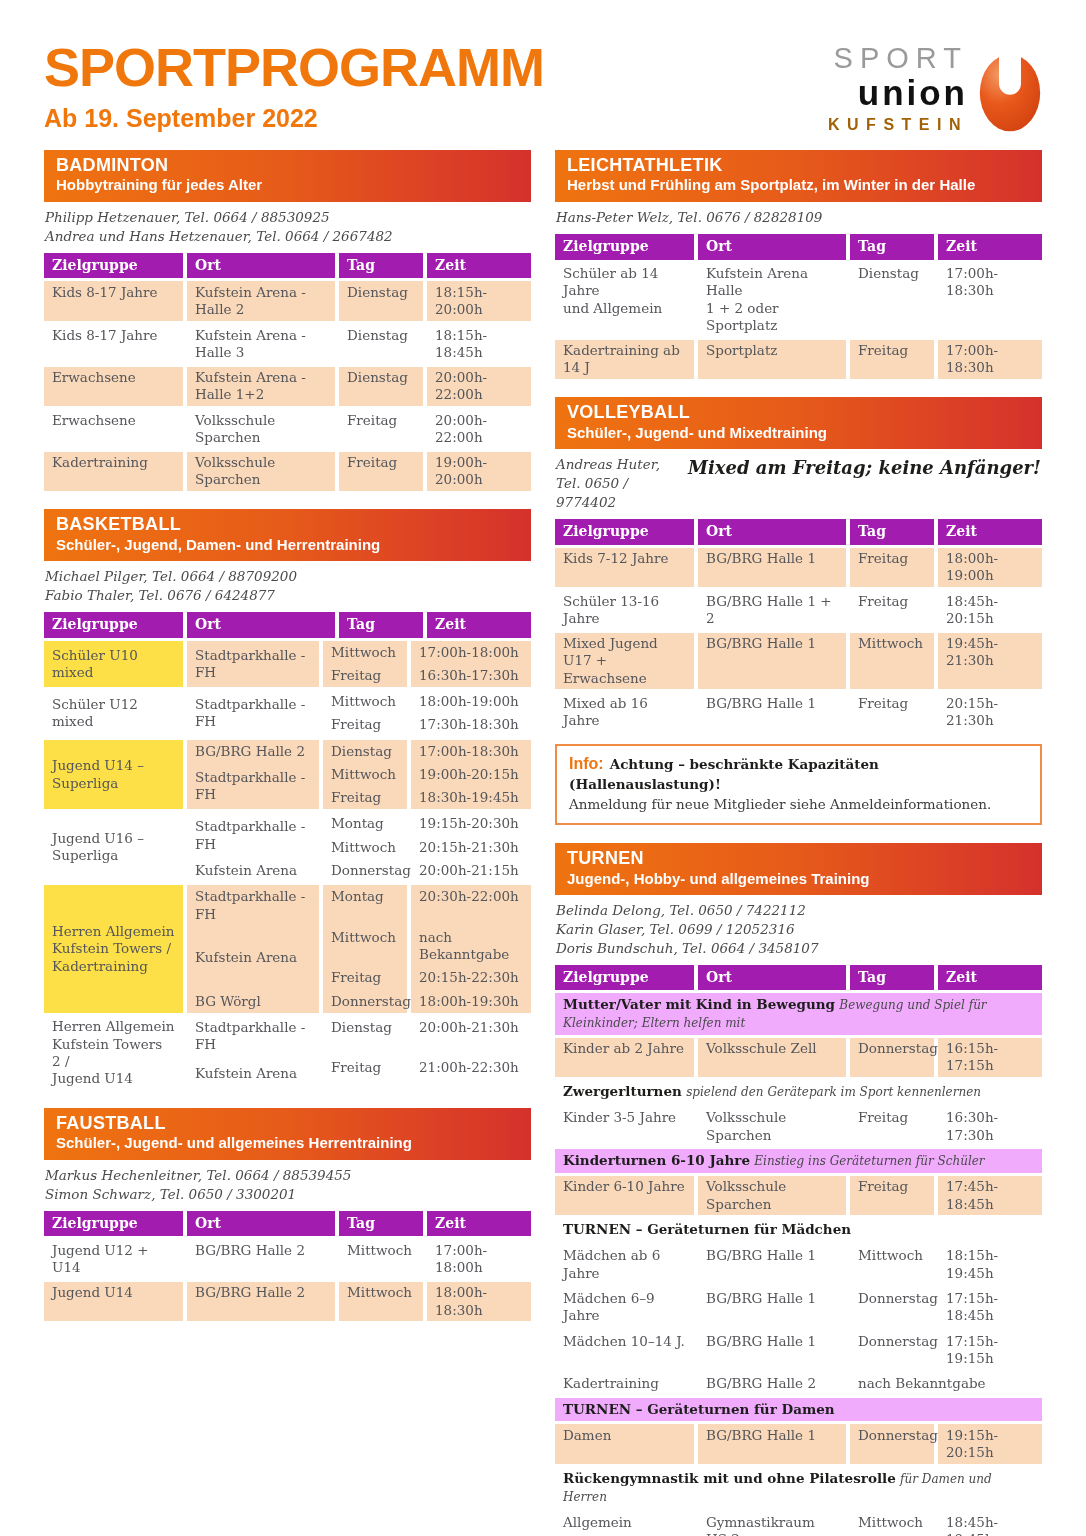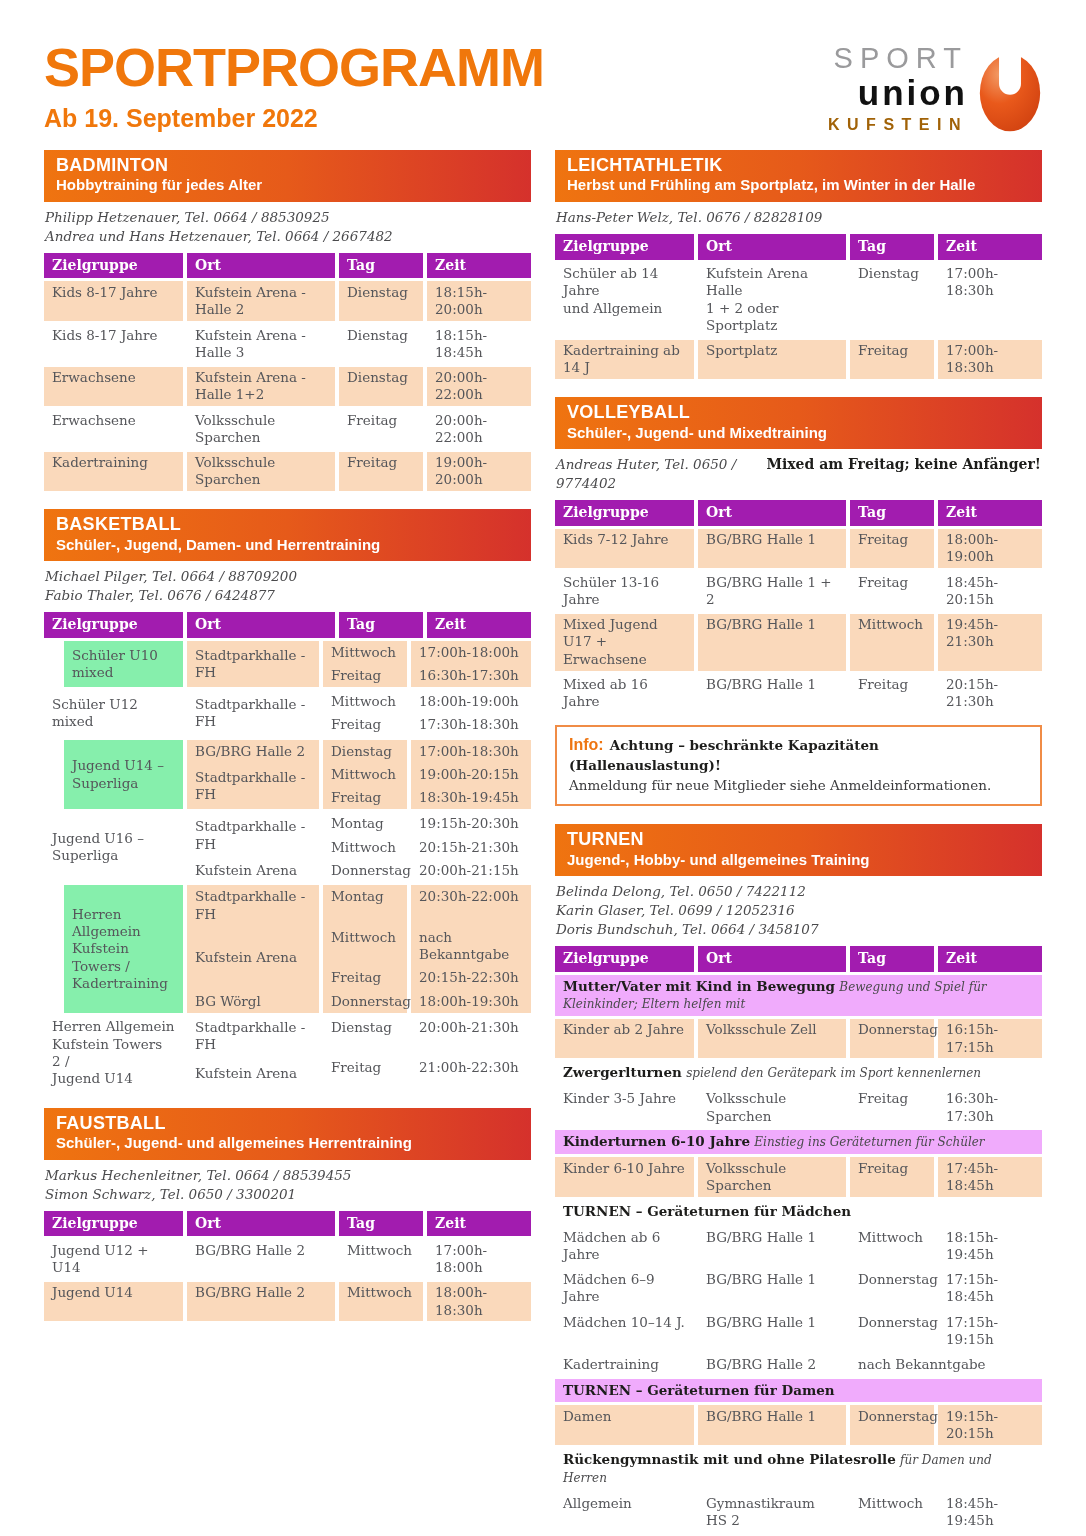--- a/index.html
+++ b/index.html
@@ -35,38 +35,38 @@
   .sport { margin-bottom:18px; }
   .sport-bar {
     background:linear-gradient(90deg,#EF7410 0%,#E65A1A 50%,#D5312C 100%);
     color:#fff; padding:6px 12px 7px 12px;
   }
   .sport-bar h2 { font-family:"Liberation Sans", sans-serif; font-size:18px; line-height:1.08; letter-spacing:.3px; font-weight:700; }
   .sport-sub { font-family:"Liberation Sans", sans-serif; font-size:15px; font-weight:700; line-height:1.25; margin-top:1px; }
 
   .contact-row { display:flex; justify-content:space-between; align-items:flex-start; margin:6px 1px 7px 1px; }
   .contact-line { font-style:italic; font-size:13.5px; line-height:1.4; color:#4A4A4C; }
-  .note { font-weight:bold; font-size:14px; line-height:1.4; color:#1D1D1B; white-space:nowrap; }
+  .note { font-style:italic; font-weight:bold; font-size:18px; line-height:1.4; color:#1D1D1B; white-space:nowrap; }
 
   
   .stable { width:100%; font-size:13.5px; }
   .row { margin-bottom:3px; }
   .row.thead { display:grid; grid-template-columns:139px 148px 84px 1fr; column-gap:4px; }
   .hcell {
     background:#a21caf; color:#fff; font-weight:700; font-size:14px;
     padding:4px 8px; line-height:1.25;
   }
   .row.simple { display:grid; grid-template-columns:139px 148px 84px 1fr; column-gap:4px; }
   .cell { padding:2.5px 8px; line-height:1.28; white-space:pre-line; }
   .cell.span2 { grid-column:3 / 5; }
   .row.simple.shaded .cell { background:#FAD9BB; }
 
   .row.group { display:grid; grid-template-columns:139px 1fr; column-gap:4px; }
   .g-zg { padding:2.5px 8px; line-height:1.28; white-space:pre-line; display:flex; align-items:center; }
-  .row.group.shaded .g-zg { background:#86efac;margin-left:20px; }
+  .row.group.shaded .g-zg { background:#fde047; }
   .g-entries { display:flex; flex-direction:column; }
   .entry { display:flex; column-gap:4px; flex:1; }
   .entry-ort { width:132px; padding:3px 8px; line-height:1.28; display:flex; align-items:center; white-space:pre-line; }
   .entry-sched { flex:1; display:flex; flex-direction:column; }
   .sline { display:grid; grid-template-columns:84px 1fr; column-gap:4px; flex:1; }
   .sline > div { padding:3px 8px; line-height:1.28; }
   .row.group.shaded .entry-ort, .row.group.shaded .sline > div { background:#FAD9BB; }
 
   .subheader { padding:3px 8px; margin-bottom:3px; font-size:13.5px; line-height:1.3; }
   .subheader.shaded { background:#f0abfc; }

